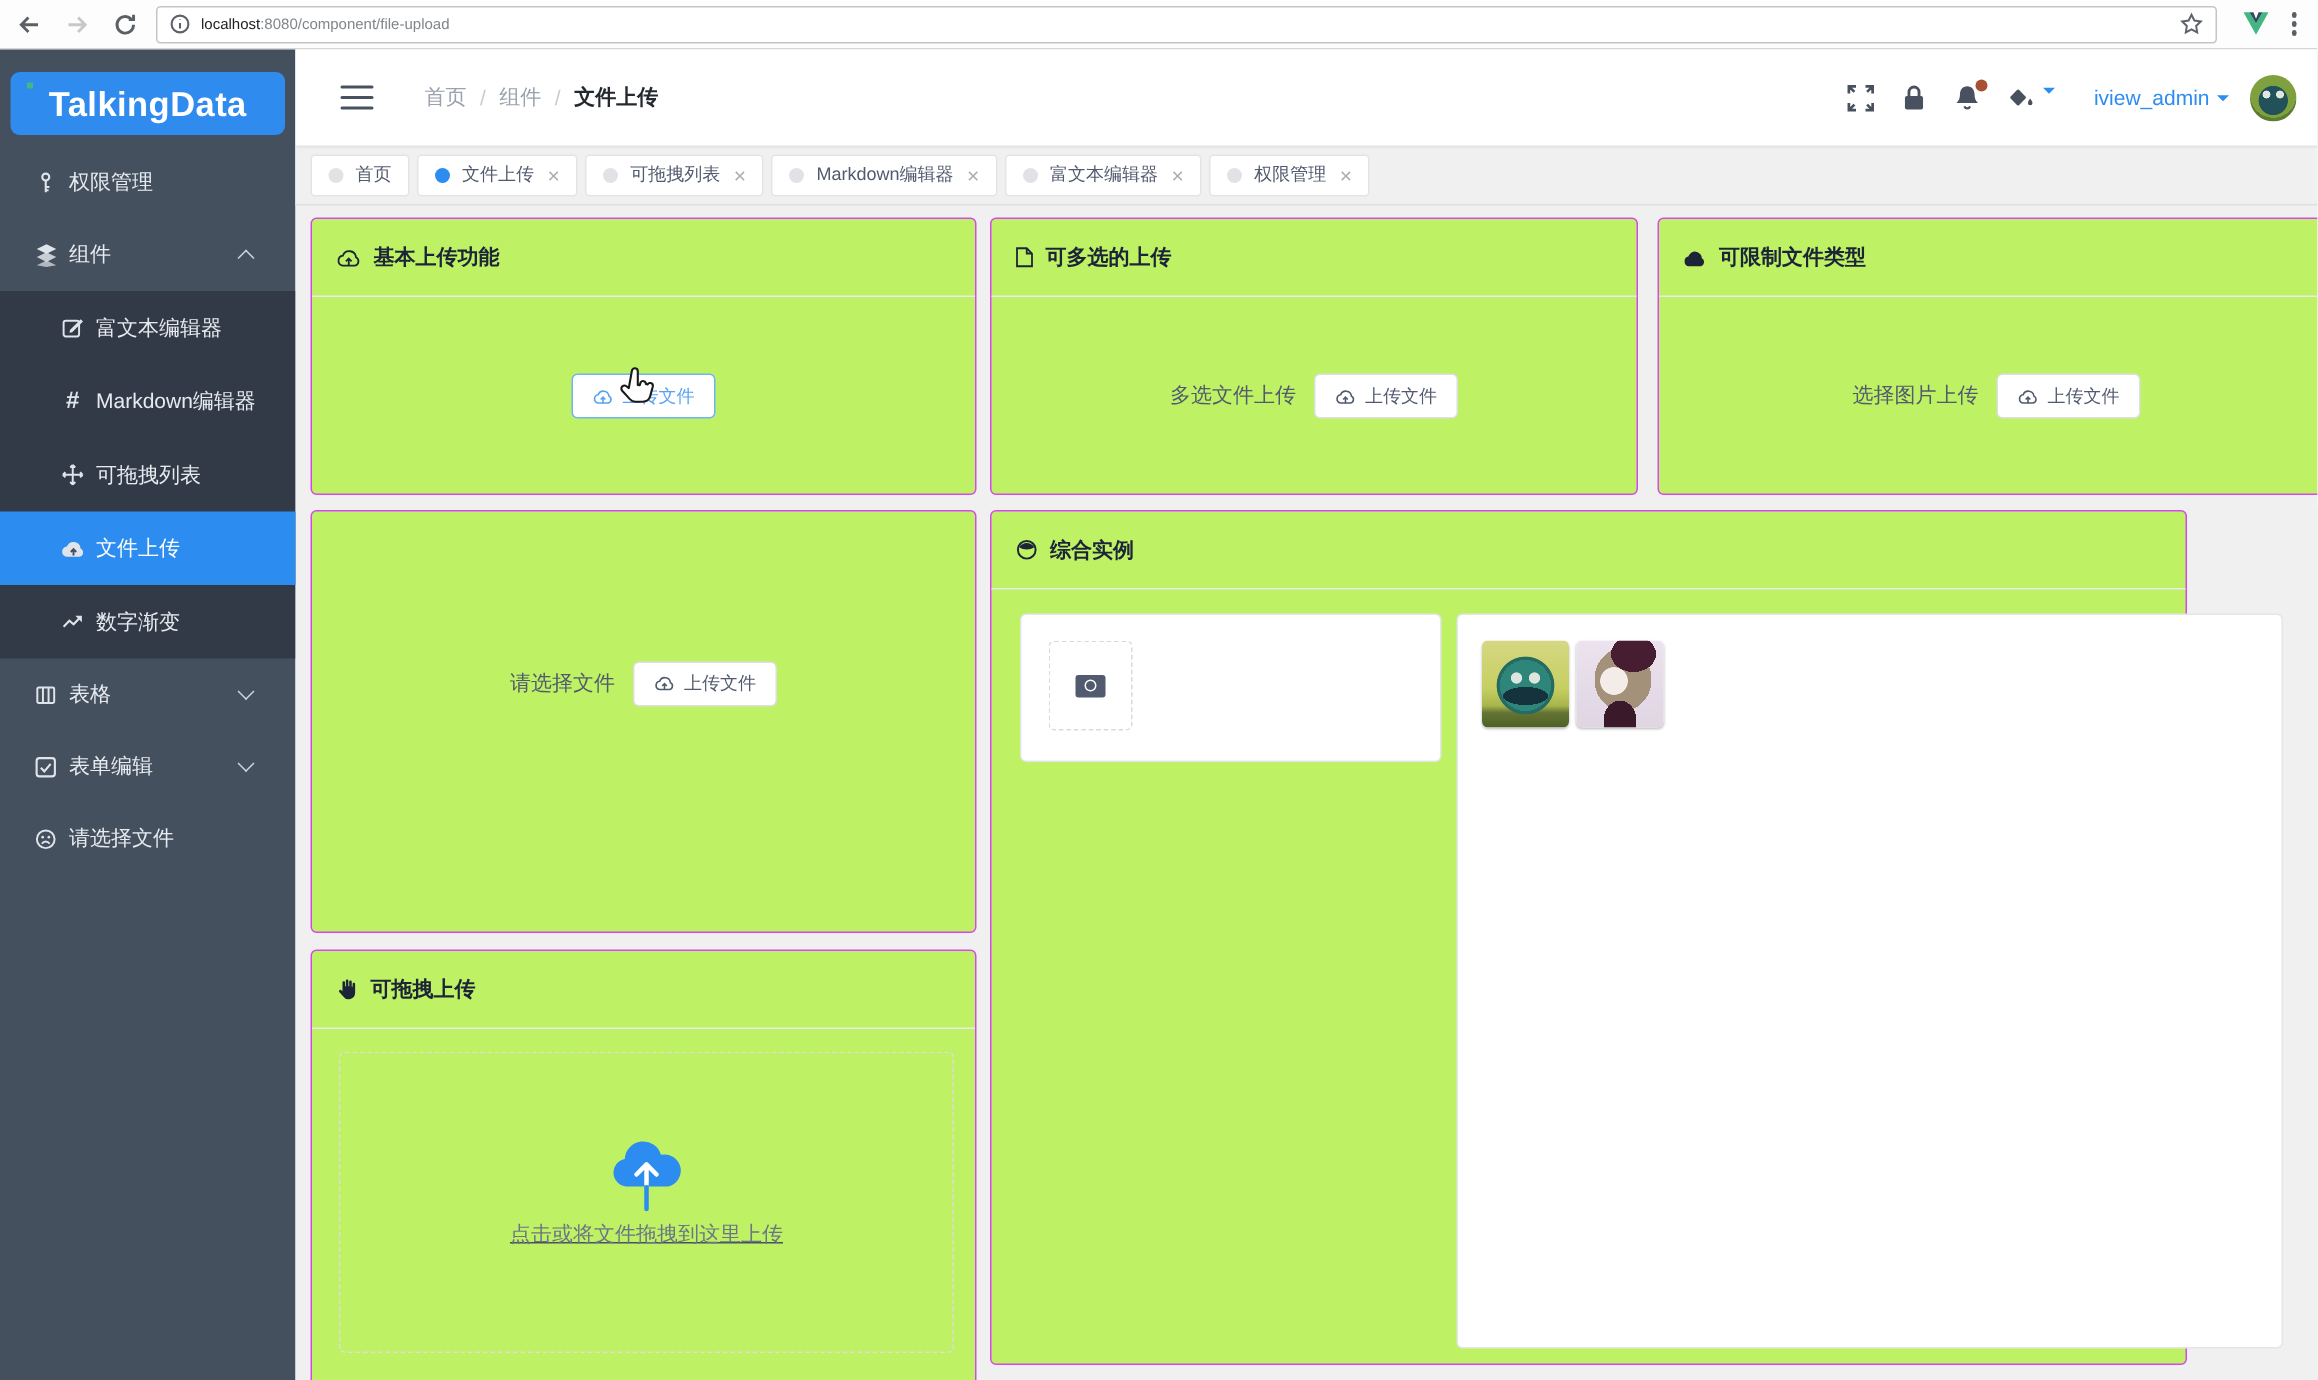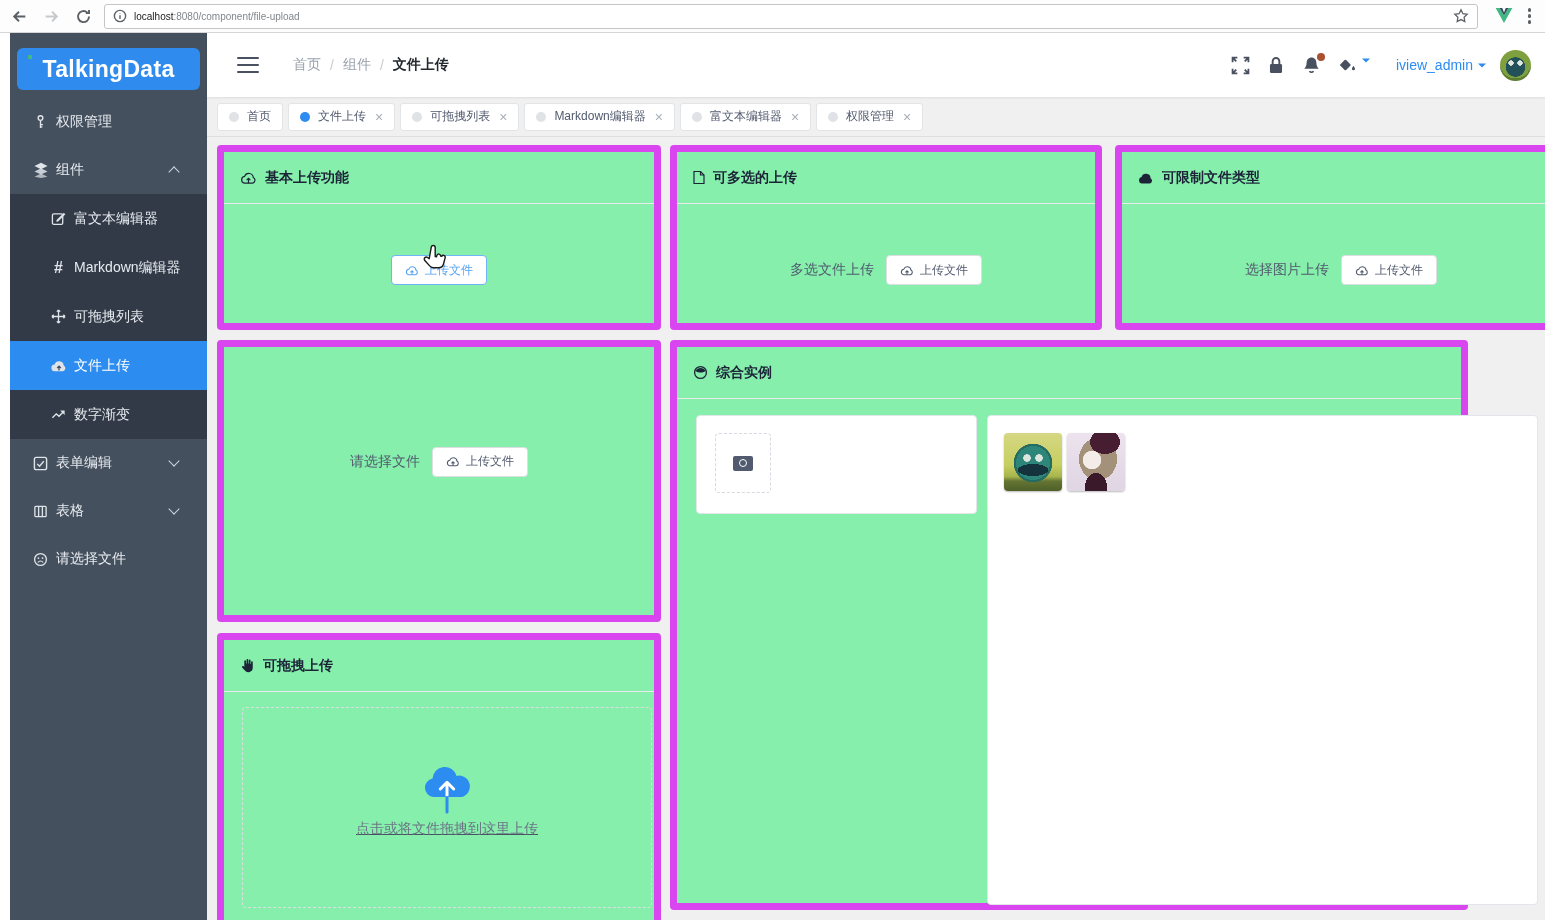--- a/index.html
+++ b/index.html
@@ -13,21 +13,21 @@
   .nav-ic.disabled { color:#c6c9cc; }
   .url-field { flex:1; height:25px; border:1px solid #c3c6c9; border-radius:3px; background:#fff; display:flex; align-items:center; padding:0 8px; gap:7px; }
   .url-text { font-size:10px; color:#202124; white-space:nowrap; }
   .url-text .rest { color:#80868b; }
   .url-star { margin-left:auto; color:#5f6368; display:flex; }
   .ext-vue { margin:0 14px 0 16px; display:flex; }
   .dots-menu { display:flex; flex-direction:column; gap:2.5px; margin-right:4px; }
   .dots-menu i { width:3.5px; height:3.5px; border-radius:50%; background:#5a6065; }
 
   
-  .app { display:flex; height:887px;padding-left:10px; }
+  .app { display:flex; height:887px; }
 
   
   .sidebar { width:197px; flex-shrink:0; background:#45505e; color:#e7ebf0; }
   .logo { margin:15px 7px 0; height:42px; background:#2f8bee; border-radius:6px; display:flex; align-items:center; justify-content:center; color:#fff; font-weight:bold; font-size:23px; letter-spacing:.3px; position:relative; cursor:pointer; }
   .logo::before { content:""; position:absolute; left:11px; top:7px; width:4px; height:4px; background:#42b983; }
   .menu { padding-top:8px; font-size:14px; }
   .menu-item { height:48px; display:flex; align-items:center; padding-left:22px; position:relative; cursor:pointer; }
   .menu-item .mi { width:17px; margin-right:7px; display:flex; justify-content:center; color:#dfe4ea; }
   .submenu { background:#323a47; }
   .submenu .menu-item { height:49px; padding-left:40px; }
@@ -61,21 +61,21 @@
   
   .tabbar { height:40px; background:#f0f0f0; border-bottom:1px solid #dcdfe2; display:flex; align-items:center; padding-left:10px; }
   .tab { height:28px; background:#fff; border:1px solid #e2e5e8; border-radius:3px; display:inline-flex; align-items:center; padding:0 11px; margin-right:5px; font-size:12px; color:#515a6e; cursor:pointer; }
   .tab-dot { width:10px; height:10px; border-radius:50%; background:#e0e2e6; margin-right:8px; }
   .tab.active .tab-dot { background:#2d8cf0; }
   .tab-close { margin-left:9px; color:#a9aeb6; font-size:14px; line-height:1; cursor:pointer; }
   .tab-close::before { content:"\00d7"; }
 
   
   .content { position:relative; flex:1; overflow:hidden; }
-  .card { position:absolute; background:#86efac; border:7px solid #d946ef; border-radius:4px; }
+  .card { position:absolute; background:#bef264; border:1px solid #d946ef; border-radius:4px; }
   .card-h { height:52px; display:flex; align-items:center; gap:8px; padding:0 16px; border-bottom:1px solid #e8eaec; font-size:14px; font-weight:bold; color:#1c2438; }
   .card-h svg { flex-shrink:0; }
   .card-b { position:relative; display:flex; align-items:center; justify-content:center; gap:12px; }
   .blabel { font-size:14px; color:#515a6e; }
   .btn { display:inline-flex; align-items:center; gap:6px; height:30px; padding:0 13px; background:#fff; border:1px solid #dcdee2; border-radius:4px; font-size:12px; color:#515a6e; cursor:pointer; }
   .btn.hovered { border-color:#6fb4f6; color:#57a3f3; }
 
   #card-basic    { left:10px;  top:8px;   width:444px; height:185px; }
   #card-multi    { left:463px; top:8px;   width:432px; height:185px; }
   #card-restrict { left:908px; top:8px;   width:452px; height:185px; }
@@ -223,37 +223,37 @@
                   <path fill="none" stroke="currentColor" stroke-width="1.5" d="M1.5 11.5 5.6 7.3l3 2.5 4.6-4.8"></path>
                   <path fill="currentColor" d="M9.8 3.8h4.7v4.6z"></path>
                 </svg>
             </span>
             <span>数字渐变</span>
           </div>
         </div>
 
         <div class="menu-item">
           <span class="mi">
+            <svg width="15" height="15" viewBox="0 0 16 16" fill="none" stroke="currentColor" stroke-width="1.4">
+                <rect x="2" y="2.5" width="12" height="11" rx="1"></rect>
+                <path d="M6 2.5v11M10 2.5v11"></path>
+              </svg>
+          </span>
+          <span>表格</span>
+          <i class="chev down"></i>
+        </div>
+
+        <div class="menu-item">
+          <span class="mi">
             <svg width="15" height="15" viewBox="0 0 16 16" fill="none" stroke="currentColor" stroke-width="1.5">
                 <rect x="1.5" y="1.5" width="13" height="13" rx="2"></rect>
                 <path d="M4.5 8.4 7 10.9l4.5-5.3"></path>
               </svg>
           </span>
           <span>表单编辑</span>
-          <i class="chev down"></i>
-        </div>
-
-        <div class="menu-item">
-          <span class="mi">
-            <svg width="15" height="15" viewBox="0 0 16 16" fill="none" stroke="currentColor" stroke-width="1.4">
-                <rect x="2" y="2.5" width="12" height="11" rx="1"></rect>
-                <path d="M6 2.5v11M10 2.5v11"></path>
-              </svg>
-          </span>
-          <span>表格</span>
           <i class="chev down"></i>
         </div>
 
         <div class="menu-item">
           <span class="mi">
             <svg width="15" height="15" viewBox="0 0 16 16">
                 <circle cx="8" cy="8" r="6.3" fill="none" stroke="currentColor" stroke-width="1.4"></circle>
                 <circle cx="5.8" cy="6.5" r=".95" fill="currentColor"></circle>
                 <circle cx="10.2" cy="6.5" r=".95" fill="currentColor"></circle>
                 <path d="M5.2 11.2c.7-1 1.7-1.6 2.8-1.6s2.1.6 2.8 1.6" fill="none" stroke="currentColor" stroke-width="1.3"></path>

